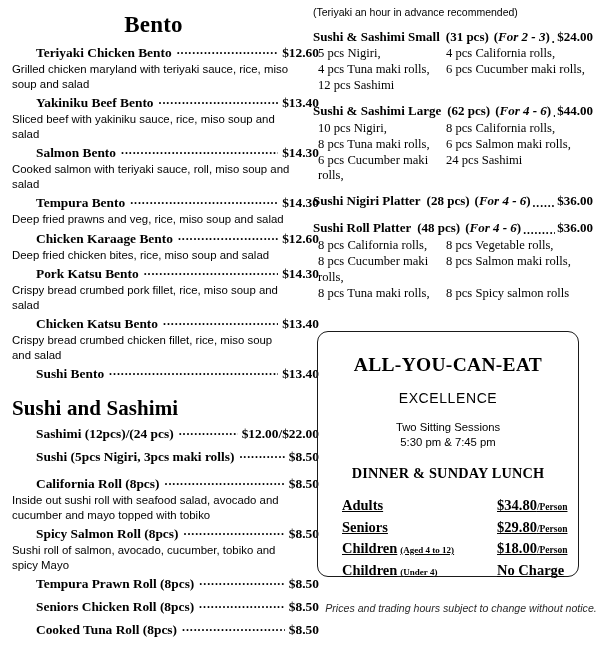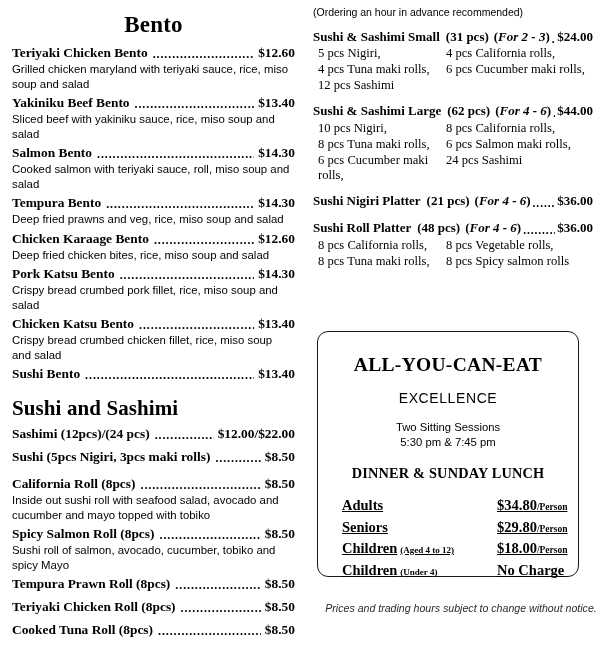--- a/index.html
+++ b/index.html
@@ -67,26 +67,27 @@
     line-height: 1.2;
     margin: 0 0 9px 0;
   }
 
   
   .item {
     margin: 0 0 1px 0;
   }
   .item-line {
     display: flex;
-    align-items: flex-end;
+    align-items: center;
     width: 100%;
     font-weight: bold;
     font-size: 13.4px;
     line-height: 1.42;
     white-space: nowrap;
+    margin-left: 24px;
   }
   .item-name {
     flex: 0 0 auto;
     padding-right: 3px;
   }
   .leader {
     flex: 1 1 auto;
     overflow: hidden;
     height: 11px;
     position: relative;
@@ -358,36 +359,36 @@
       <div class="item">
         <div class="item-line">
           <span class="item-name">Tempura Prawn Roll (8pcs)</span>
           <span class="leader"></span>
           <span class="item-price">$8.50</span>
         </div>
         <div class="gap-sm"></div>
       </div>
       <div class="item">
         <div class="item-line">
-          <span class="item-name">Teriyaki Chicken Roll (8pcs)</span>
+          <span class="item-name">Seniors Chicken Roll (8pcs)</span>
           <span class="leader"></span>
           <span class="item-price">$8.50</span>
         </div>
         <div class="gap-sm"></div>
       </div>
       <div class="item">
         <div class="item-line">
           <span class="item-name">Cooked Tuna Roll (8pcs)</span>
           <span class="leader"></span>
           <span class="item-price">$8.50</span>
         </div>
       </div>
     </div>
   <div class="col-right">
-      <div class="sec-note">(Ordering an hour in advance recommended)</div>
+      <div class="sec-note">(Teriyaki an hour in advance recommended)</div>
       <div class="platter">
         <div class="platter-line">
           <span class="platter-name">Sushi &amp; Sashimi Small</span>
           <span class="platter-qty">(31 pcs)</span>
           <span class="platter-for"><span class="paren">(</span><span>For 2 - 3</span><span class="paren">)</span></span>
           <span class="platter-leader"></span>
           <span class="platter-price">$24.00</span>
         </div>
         <div class="platter-contents">
           <div class="pc-row">
@@ -423,38 +424,42 @@
           </div>
           <div class="pc-row">
             <span class="pc-a">6 pcs Cucumber maki rolls,</span>
             <span class="pc-b">24 pcs Sashimi</span>
           </div>
         </div>
       </div>
       <div class="platter">
         <div class="platter-line">
           <span class="platter-name">Sushi Nigiri Platter</span>
-          <span class="platter-qty">(21 pcs)</span>
+          <span class="platter-qty">(28 pcs)</span>
           <span class="platter-for"><span class="paren">(</span><span>For 4 - 6</span><span class="paren">)</span></span>
           <span class="platter-leader"></span>
           <span class="platter-price">$36.00</span>
         </div>
       </div>
       <div class="platter">
         <div class="platter-line">
           <span class="platter-name">Sushi Roll Platter</span>
           <span class="platter-qty">(48 pcs)</span>
           <span class="platter-for"><span class="paren">(</span><span>For 4 - 6</span><span class="paren">)</span></span>
           <span class="platter-leader"></span>
           <span class="platter-price">$36.00</span>
         </div>
         <div class="platter-contents">
           <div class="pc-row">
             <span class="pc-a">8 pcs California rolls,</span>
             <span class="pc-b">8 pcs Vegetable rolls,</span>
+          </div>
+          <div class="pc-row">
+            <span class="pc-a">8 pcs Cucumber maki rolls,</span>
+            <span class="pc-b">8 pcs Salmon maki  rolls,</span>
           </div>
           <div class="pc-row">
             <span class="pc-a">8 pcs Tuna maki  rolls,</span>
             <span class="pc-b">8 pcs Spicy salmon rolls</span>
           </div>
         </div>
       </div>
     </div>
 
   <div class="ayce-box">

